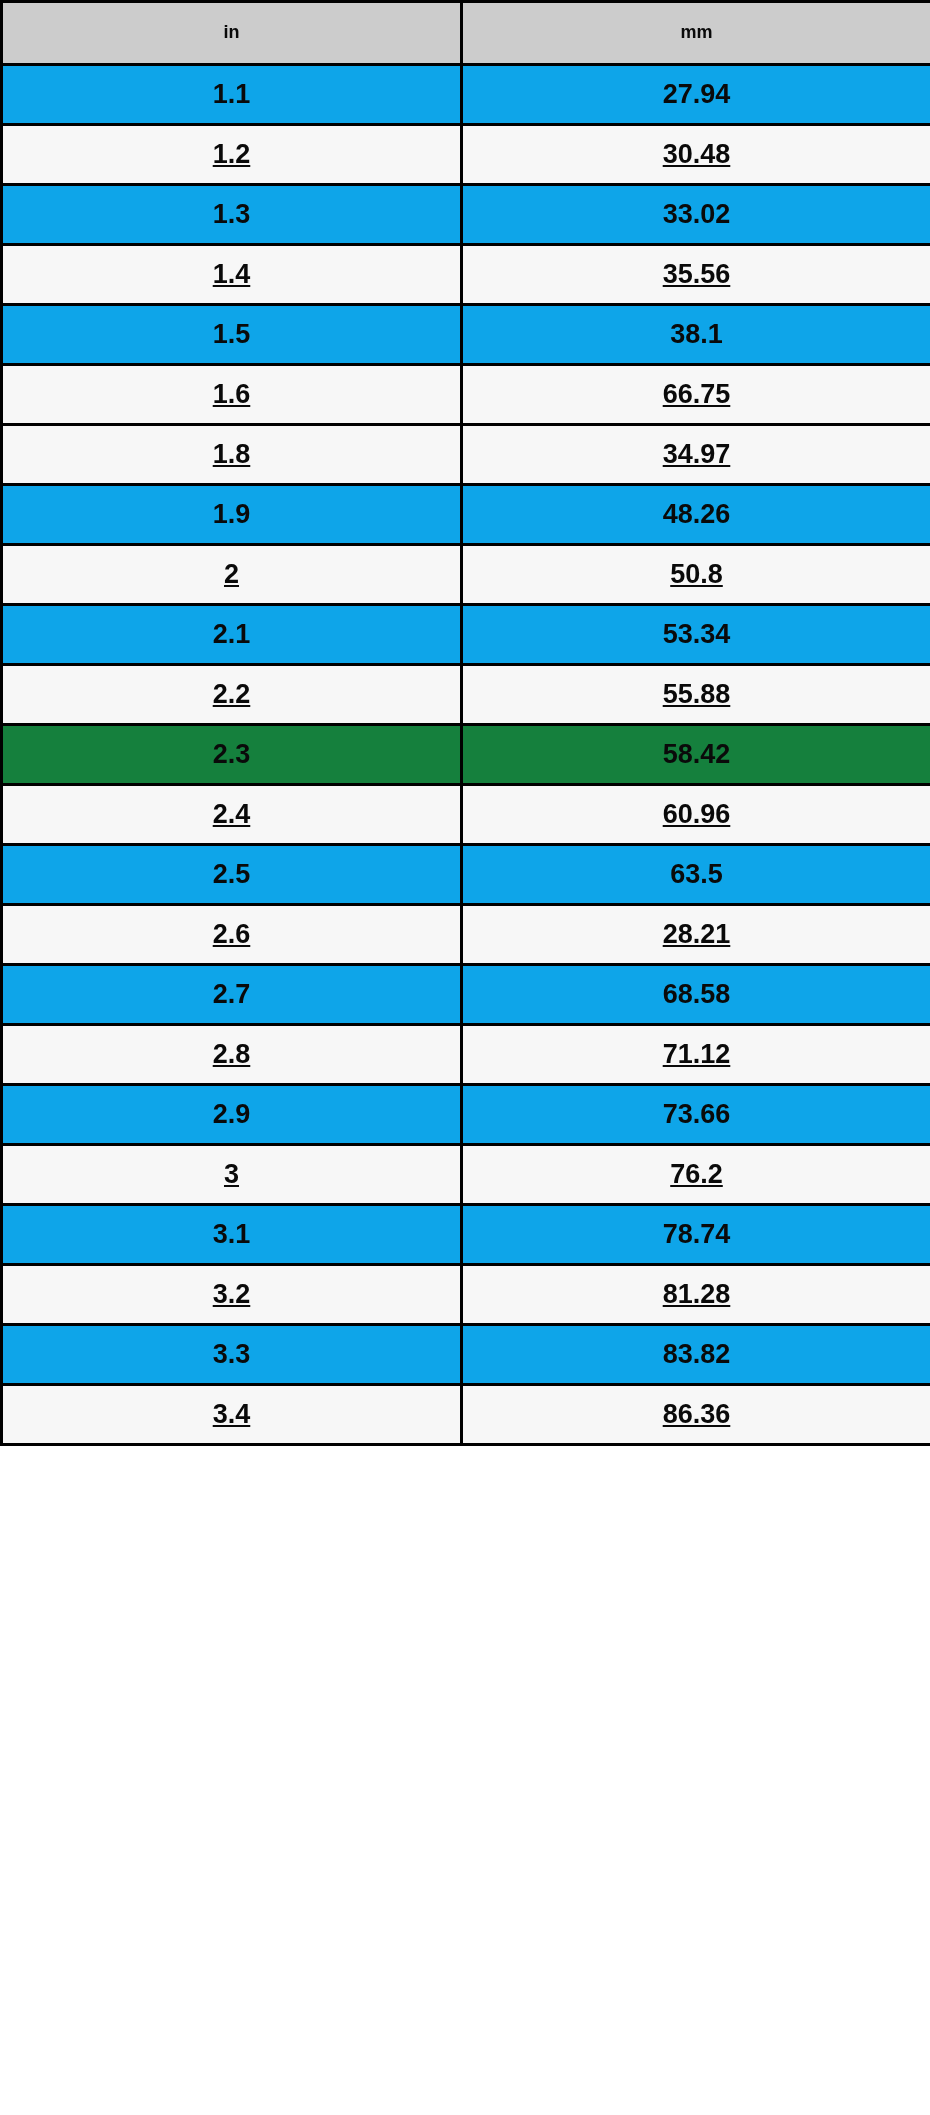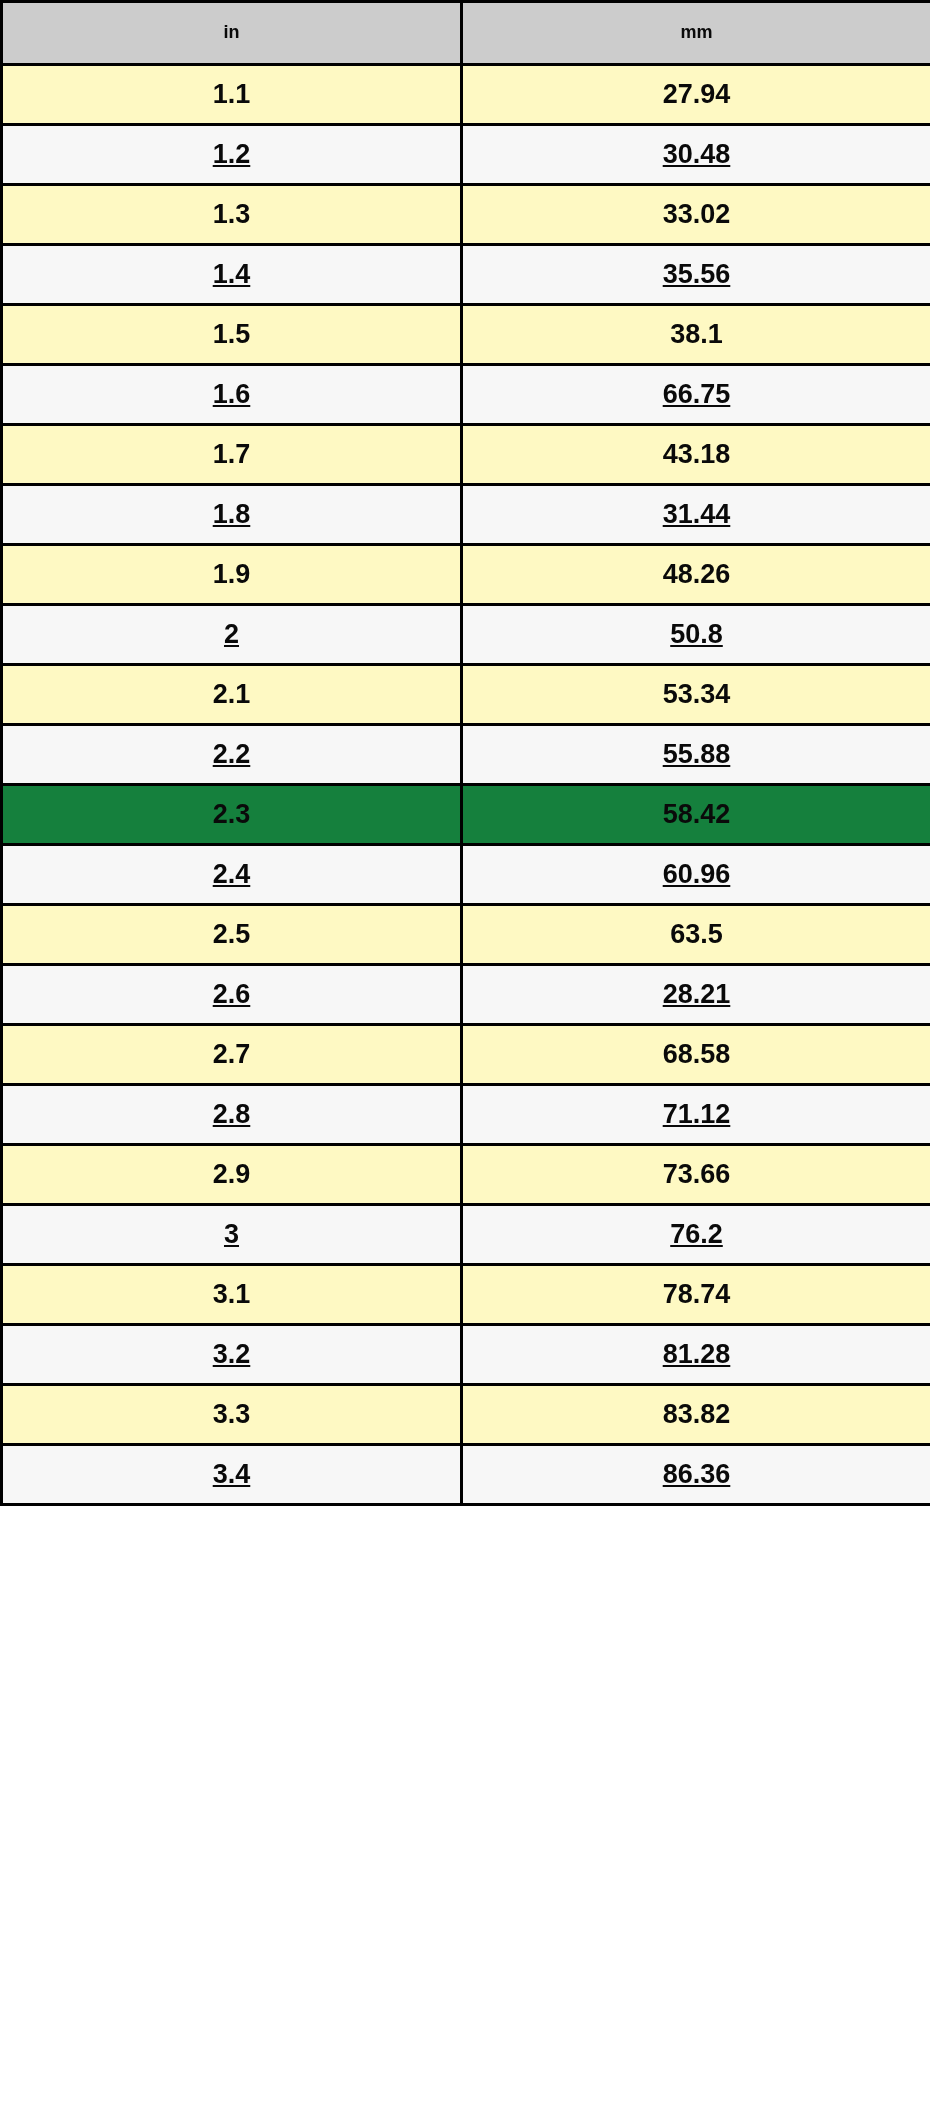--- a/index.html
+++ b/index.html
@@ -39,21 +39,21 @@
   .conversion-table thead th {
     background: #cccccc;
     height: 60px;
     font-size: 18px;
   }
 
   .conversion-table tbody td {
     height: 57px;
   }
 
-  tr.row-odd  td { background: #fef9c3; }
+  tr.row-odd  td { background: #0ea5e9; }
   tr.row-even td { background: #f7f7f7; text-decoration: underline; }
   tr.row-highlight td { background: #15803d; }
 
   
   .conversion-table thead th { border-top-width: 3px; }
 </style>
 </head>
 <body>
 
 <table class="conversion-table">
@@ -85,27 +85,23 @@
         <td>35.56</td>
       </tr>
       <tr class="row-odd">
         <td>1.5</td>
         <td>38.1</td>
       </tr>
       <tr class="row-even">
         <td>1.6</td>
         <td>66.75</td>
       </tr>
-      <tr class="row-odd">
-        <td>1.7</td>
-        <td>43.18</td>
-      </tr>
       <tr class="row-even">
         <td>1.8</td>
-        <td>31.44</td>
+        <td>34.97</td>
       </tr>
       <tr class="row-odd">
         <td>1.9</td>
         <td>48.26</td>
       </tr>
       <tr class="row-even">
         <td>2</td>
         <td>50.8</td>
       </tr>
       <tr class="row-odd">

